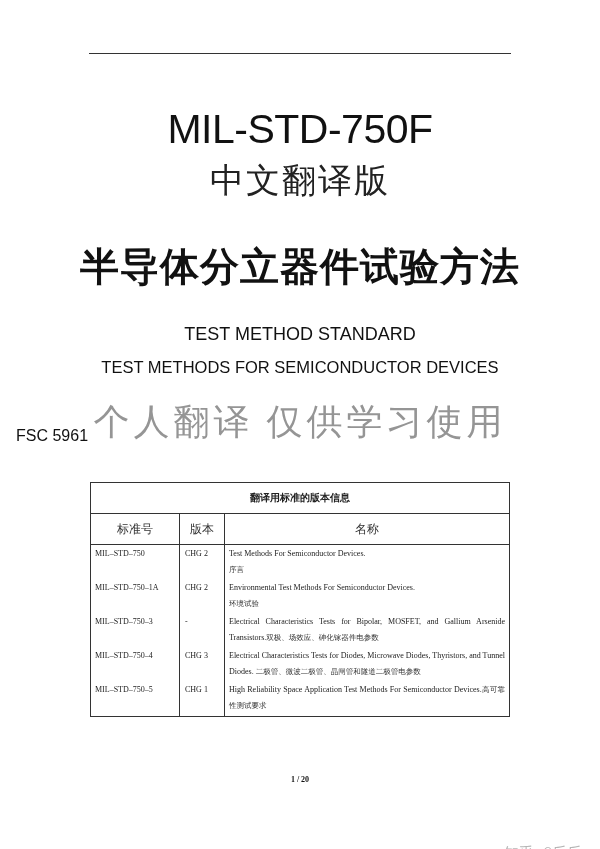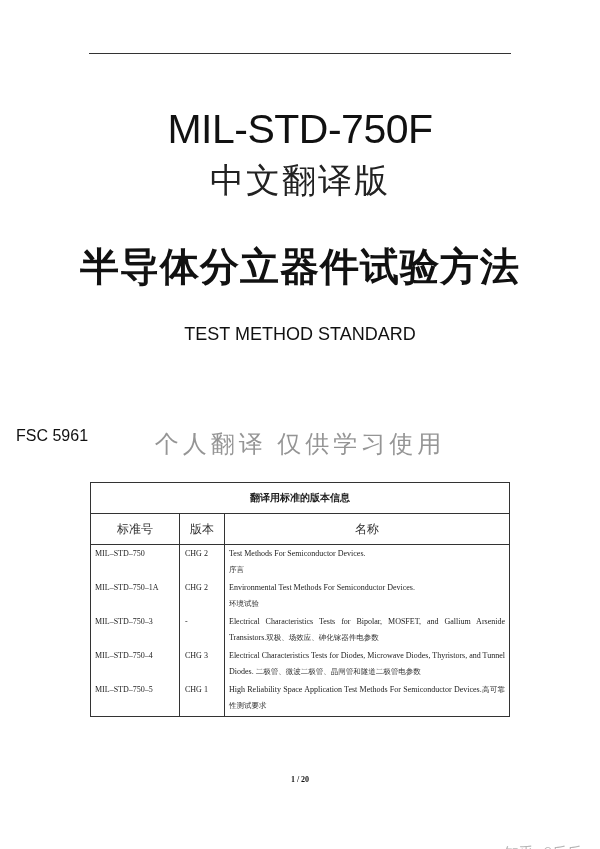--- a/index.html
+++ b/index.html
@@ -10,21 +10,21 @@
       font-family: "Liberation Sans", sans-serif; font-size: 41px; letter-spacing: -0.5px; color: #111; }
     .title-cn { position: absolute; left: 0; width: 600px; top: 158px; text-align: center;
       font-family: "DejaVu Sans", sans-serif; font-size: 34px; font-weight: 300; letter-spacing: 2px; color: #222; }
     .title-main { position: absolute; left: 0; width: 600px; top: 240px; text-align: center;
       font-family: "DejaVu Serif", serif; font-size: 39px; font-weight: bold; letter-spacing: 1px; color: #111; }
     .sub1 { position: absolute; left: 0; width: 600px; top: 324px; text-align: center;
       font-family: "Liberation Sans", sans-serif; font-size: 18px; color: #111; }
     .sub2 { position: absolute; left: 0; width: 600px; top: 358px; text-align: center;
       font-family: "Liberation Sans", sans-serif; font-size: 16.5px; color: #111; }
     .watermark { position: absolute; left: 0; width: 600px; top: 398px; text-align: center;
-      font-family: Liberation Sans, sans-serif; font-size: 24px; color: #8a8a8a; letter-spacing: 4px; opacity: 0.9; margin-top: 30px; }
+      font-family: Liberation Serif, serif; font-size: 36px; color: #8a8a8a; letter-spacing: 4px; opacity: 0.9; }
     .fsc { position: absolute; left: 0; width: 600px; top: 427px; text-align: left;
       font-family: "Liberation Sans", sans-serif; font-size: 16px; color: #111; padding-left: 16px; }
 
     table.std { position: absolute; left: 90px; top: 482px; width: 420px; border-collapse: collapse;
       font-family: "Liberation Serif", serif; color: #222; }
     table.std td, table.std th { border: 1.3px solid #333; }
     table.std .caption-cell { height: 28px; text-align: center; font-family: "DejaVu Sans", sans-serif;
       font-size: 10px; font-weight: bold; }
     table.std .head-row th { height: 28px; font-weight: normal; font-family: "DejaVu Sans", sans-serif;
       font-size: 12px; color: #333; text-align: center; }
@@ -47,20 +47,21 @@
 <body>
 
 <div class="page">
   <div class="top-rule"></div>
 
   <div class="title-en">MIL-STD-750F</div>
   <div class="title-cn">中文翻译版</div>
   <div class="title-main">半导体分立器件试验方法</div>
 
   <div class="sub1">TEST METHOD STANDARD</div>
+  <div class="sub2">TEST METHODS FOR SEMICONDUCTOR DEVICES</div>
 
   <div class="watermark">个人翻译 仅供学习使用</div>
   <div class="fsc">FSC 5961</div>
 
   <table class="std">
     <thead>
       <tr>
         <th colspan="3" class="caption-cell">翻译用标准的版本信息</th>
       </tr>
       <tr class="head-row">

